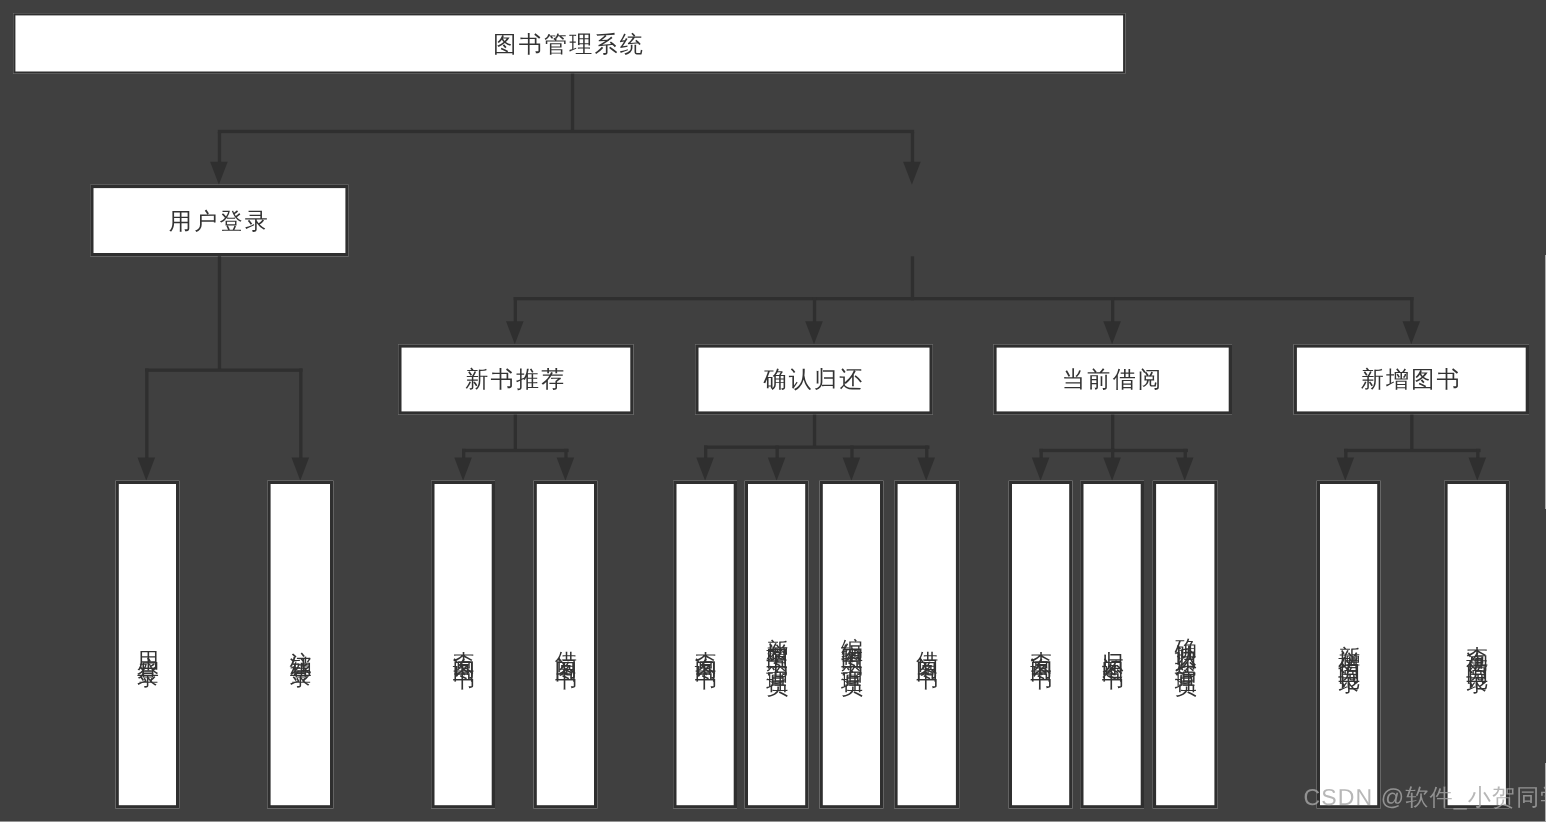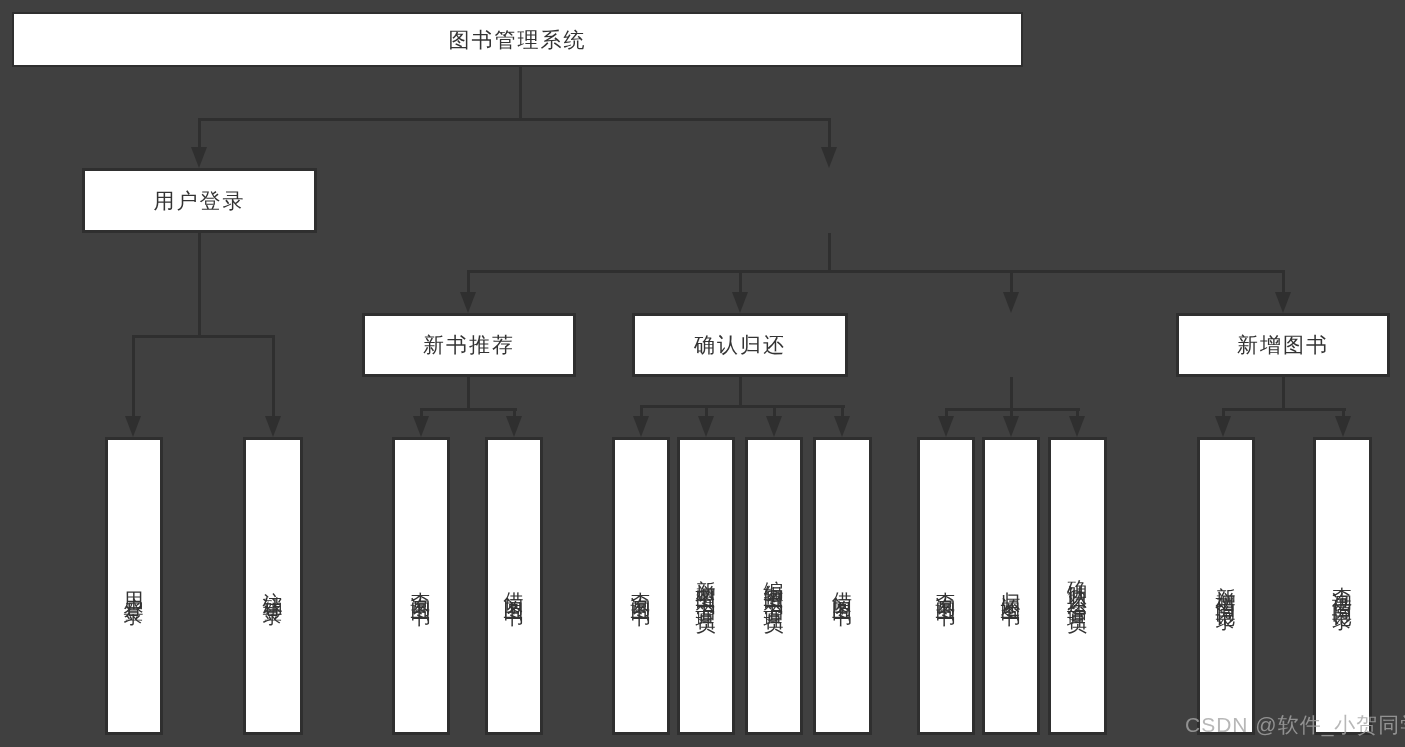--- a/index.html
+++ b/index.html
@@ -88,20 +88,23 @@
   <div class="ah" style="left:1003px;top:292px"></div>
   <div class="vl" style="left:1282px;top:270px;height:25px"></div>
   <div class="ah" style="left:1275px;top:292px"></div>
 
   <div class="box h-box" style="left:362px;top:313px;width:214px;height:64px">
     <span class="label">新书推荐</span>
   </div>
   <div class="box h-box" style="left:632px;top:313px;width:216px;height:64px">
     <span class="label">确认归还</span>
   </div>
+  <div class="box h-box" style="left:903px;top:313px;width:217px;height:64px">
+    <span class="label">当前借阅</span>
+  </div>
   <div class="box h-box" style="left:1176px;top:313px;width:214px;height:64px">
     <span class="label">新增图书</span>
   </div>
 
   <div class="vl" style="left:467px;top:377px;height:33px"></div>
   <div class="hl" style="left:420px;top:408px;width:97px"></div>
   <div class="vl" style="left:420px;top:408px;height:12px"></div>
   <div class="ah" style="left:413px;top:416px"></div>
   <div class="vl" style="left:513px;top:408px;height:12px"></div>
   <div class="ah" style="left:506px;top:416px"></div>

